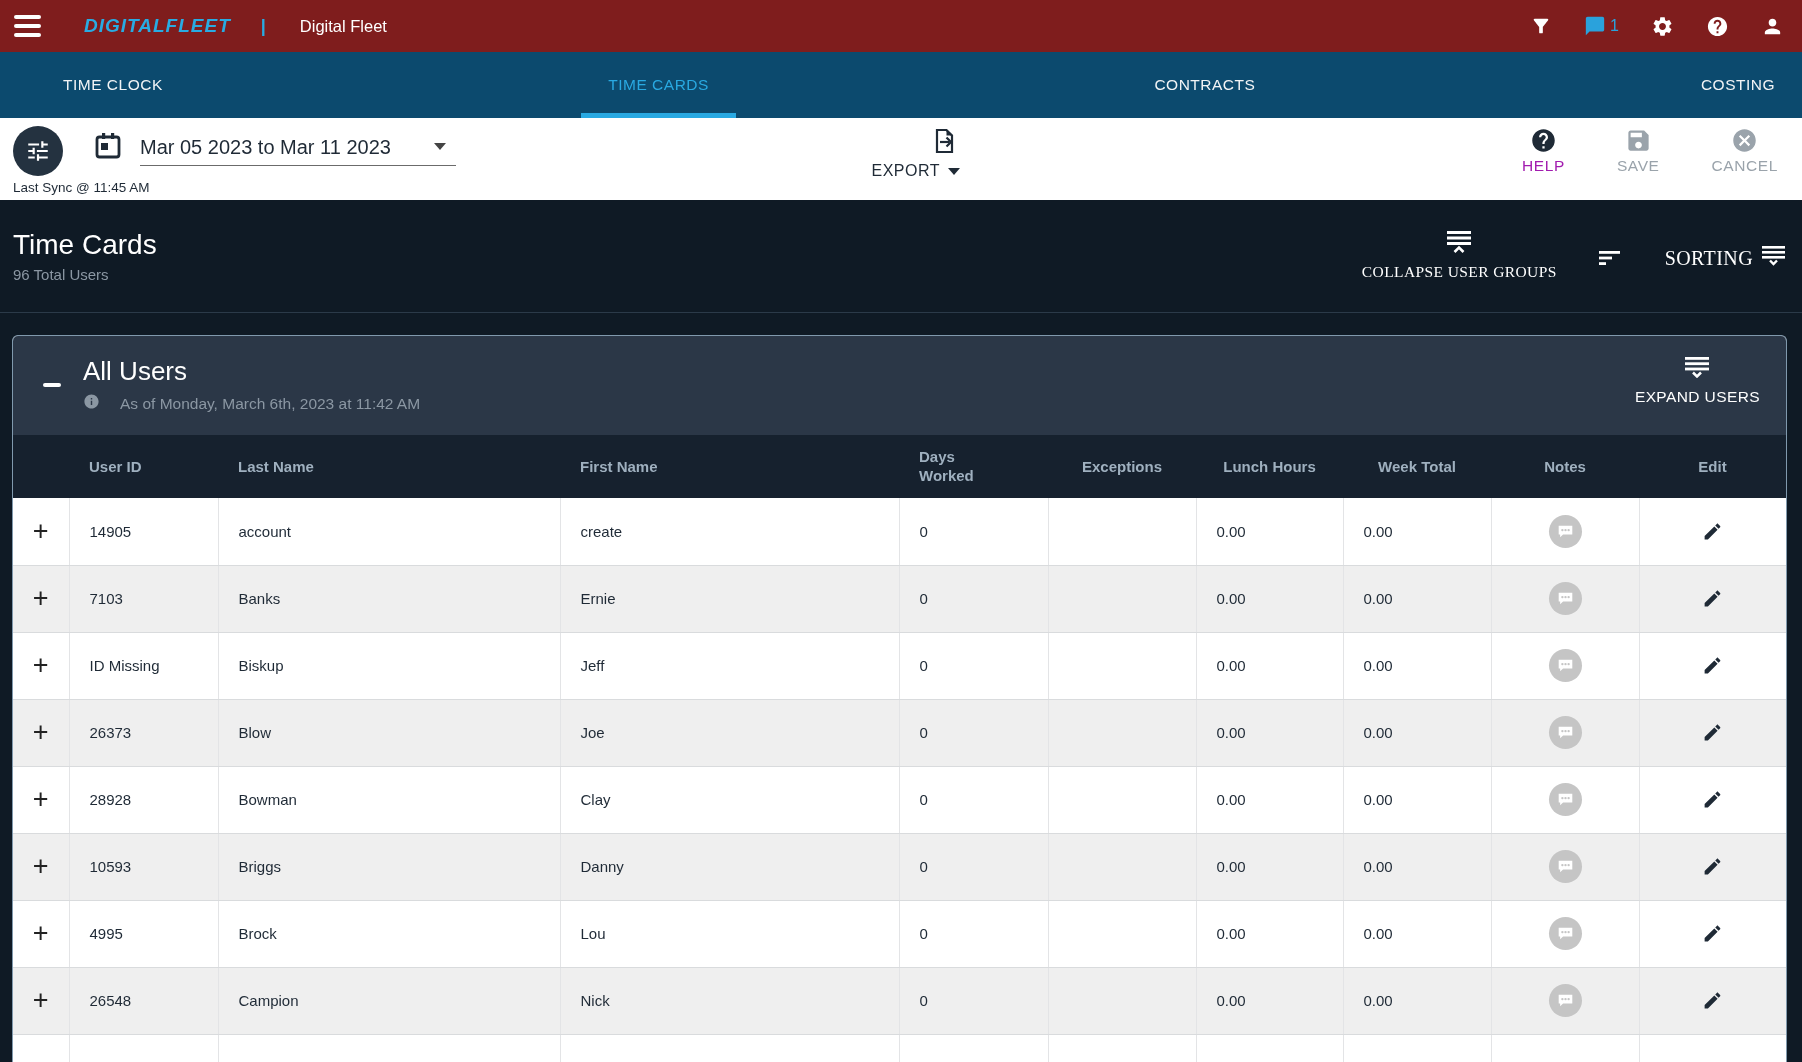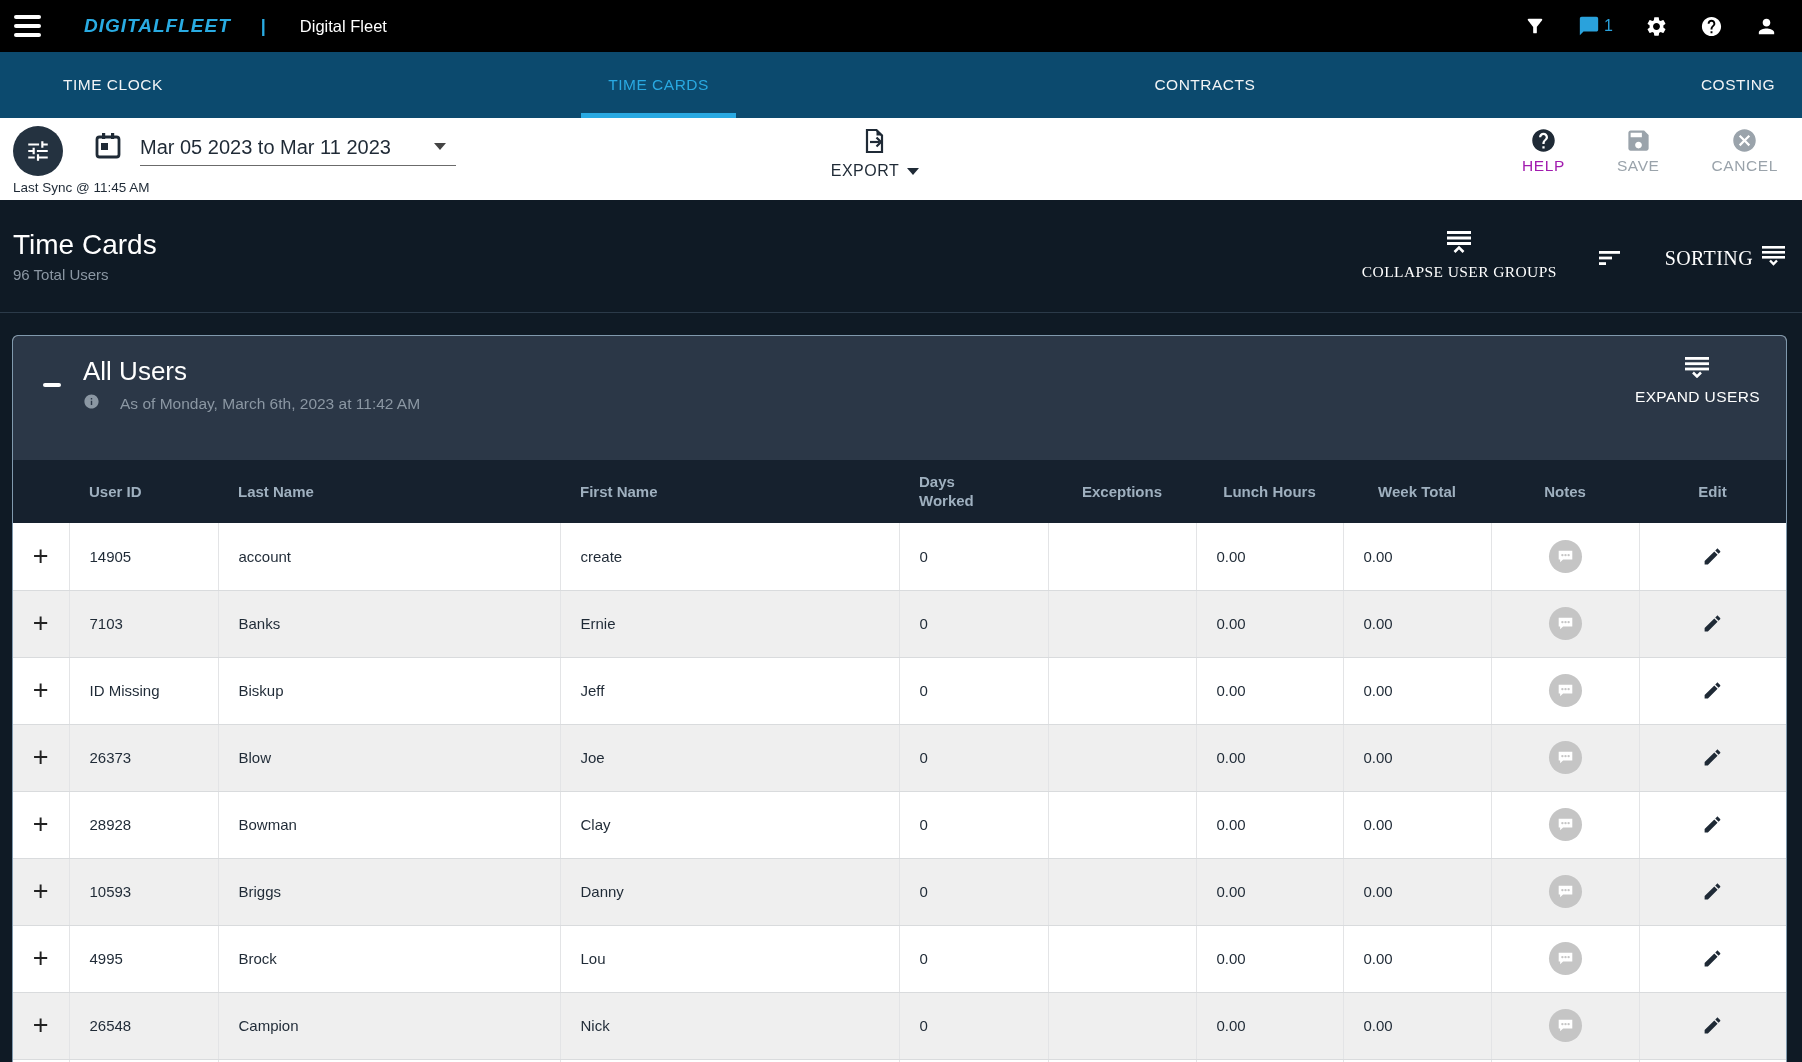--- a/index.html
+++ b/index.html
@@ -3,22 +3,22 @@
 <meta charset="utf-8">
 <style>
   * { margin:0; padding:0; box-sizing:border-box; }
   html,body { background:#0f1a25; }
   .app {
     width:1802px; height:1062px; overflow:hidden; position:relative;
     font-family:"Liberation Sans", sans-serif; background:#0f1a25;
   }
   
   .topbar {
-    height:52px; background:#000000; display:flex; align-items:center;
-    padding:0 24px 0 14px;
+    height:52px; background:#7f1d1d; display:flex; align-items:center;
+    padding:0 18px 0 14px;
   }
   .hamburger { width:40px; height:34px; display:flex; flex-direction:column; justify-content:center; gap:5px; cursor:pointer; }
   .hamburger span { display:block; width:27px; height:4px; background:#fff; border-radius:2px; }
   .brand { color:#29abe2; font-size:19px; font-weight:800; font-style:italic; letter-spacing:1px; margin-left:30px; }
   .brand-sep { color:#29abe2; font-size:18px; font-weight:700; margin:0 34px 0 30px; }
   .app-title { color:#fff; font-size:16.5px; }
   .topbar-icons { margin-left:auto; display:flex; align-items:center; gap:31px; }
   .tb-icon { width:24px; height:24px; display:flex; align-items:center; justify-content:center; cursor:pointer; }
   .chat-wrap { display:flex; align-items:center; gap:4px; cursor:pointer; }
   .chat-badge { color:#2aa2dc; font-size:16px; }
@@ -37,21 +37,21 @@
     background:#243240; display:flex; align-items:center; justify-content:center; cursor:pointer;
   }
   .cal-btn { position:absolute; left:92px; top:12px; cursor:pointer; }
   .date-field {
     position:absolute; left:140px; top:12px; width:316px; height:36px;
     border-bottom:1px solid #6b6b6b; color:#1f2a36; font-size:20px;
     display:flex; align-items:center; cursor:pointer;
   }
   .date-caret { position:absolute; right:10px; top:13px; width:0; height:0; border-left:6px solid transparent; border-right:6px solid transparent; border-top:7px solid #444; }
   .last-sync { position:absolute; left:13px; bottom:5px; color:#1f2a36; font-size:13.5px; }
-  .export-btn { position:absolute; left:815px; top:8px; width:120px; display:flex; flex-direction:column; align-items:center; cursor:pointer; }
+  .export-btn { position:absolute; left:840px; top:8px; width:120px; display:flex; flex-direction:column; align-items:flex-end; cursor:pointer; }
   .export-label-row { display:flex; align-items:center; gap:8px; margin-top:2px; color:#1f2a36; font-size:16px; letter-spacing:.5px; }
   .export-caret { width:0; height:0; border-left:6px solid transparent; border-right:6px solid transparent; border-top:7px solid #1f2a36; }
   .toolbar-actions { position:absolute; right:24px; top:9px; display:flex; gap:52px; }
   .tb-action { display:flex; flex-direction:column; align-items:center; gap:3px; cursor:pointer; }
   .tb-action .lbl { font-size:15.5px; letter-spacing:.6px; color:#a21caf; }
   .tb-action.disabled { cursor:default; }
   .tb-action.disabled .lbl { color:#9aa3ab; }
   
   .title-section {
     height:113px; background:#0f1a25; border-bottom:1px solid #2b3a49;
@@ -63,21 +63,21 @@
   .dk-btn { display:flex; flex-direction:column; align-items:center; color:#fff; font-size:15.5px; letter-spacing:.4px; cursor:pointer; }
   .dk-btn .ico { margin-bottom:6px; }
   .sorting-btn { display:flex; flex-direction:row; align-items:flex-end; cursor:pointer; color:#fff; font-size:20px; letter-spacing:.4px; }
   .sorting-row { display:flex; align-items:center; gap:9px; margin-top:5px; }
   
   .table-area { height:749px; padding:22px 15px 0 12px; }
   .card {
     width:1775px; height:727px; background:#fff; overflow:hidden;
     border:1px solid #8099ad; border-bottom:none; border-radius:6px 6px 0 0;
   }
-  .card-header { height:124px; background:#2b3747; display:flex; padding:0 26px 0 30px; }
+  .card-header { height:99px; background:#2b3747; display:flex; padding:0 26px 0 30px; }
   .minus-btn { width:26px; height:26px; margin-top:36px; display:flex; align-items:center; cursor:pointer; }
   .minus-btn span { display:block; width:18px; height:4px; background:#fff; border-radius:2px; }
   .group-info { margin-left:14px; margin-top:20px; }
   .group-name { color:#fff; font-size:26px; }
   .group-asof { display:flex; align-items:center; gap:20px; margin-top:6px; color:#8b97a3; font-size:15.5px; }
   .expand-btn { margin-left:auto; margin-top:21px; display:flex; flex-direction:column; align-items:center; color:#fff; font-size:15.5px; letter-spacing:.4px; cursor:pointer; }
   .expand-btn .ico { margin-bottom:6px; }
   table { width:100%; border-collapse:collapse; table-layout:fixed; }
   thead th {
     height:63px; background:#16212e; color:#9fb0bf; font-size:15px; font-weight:700;

